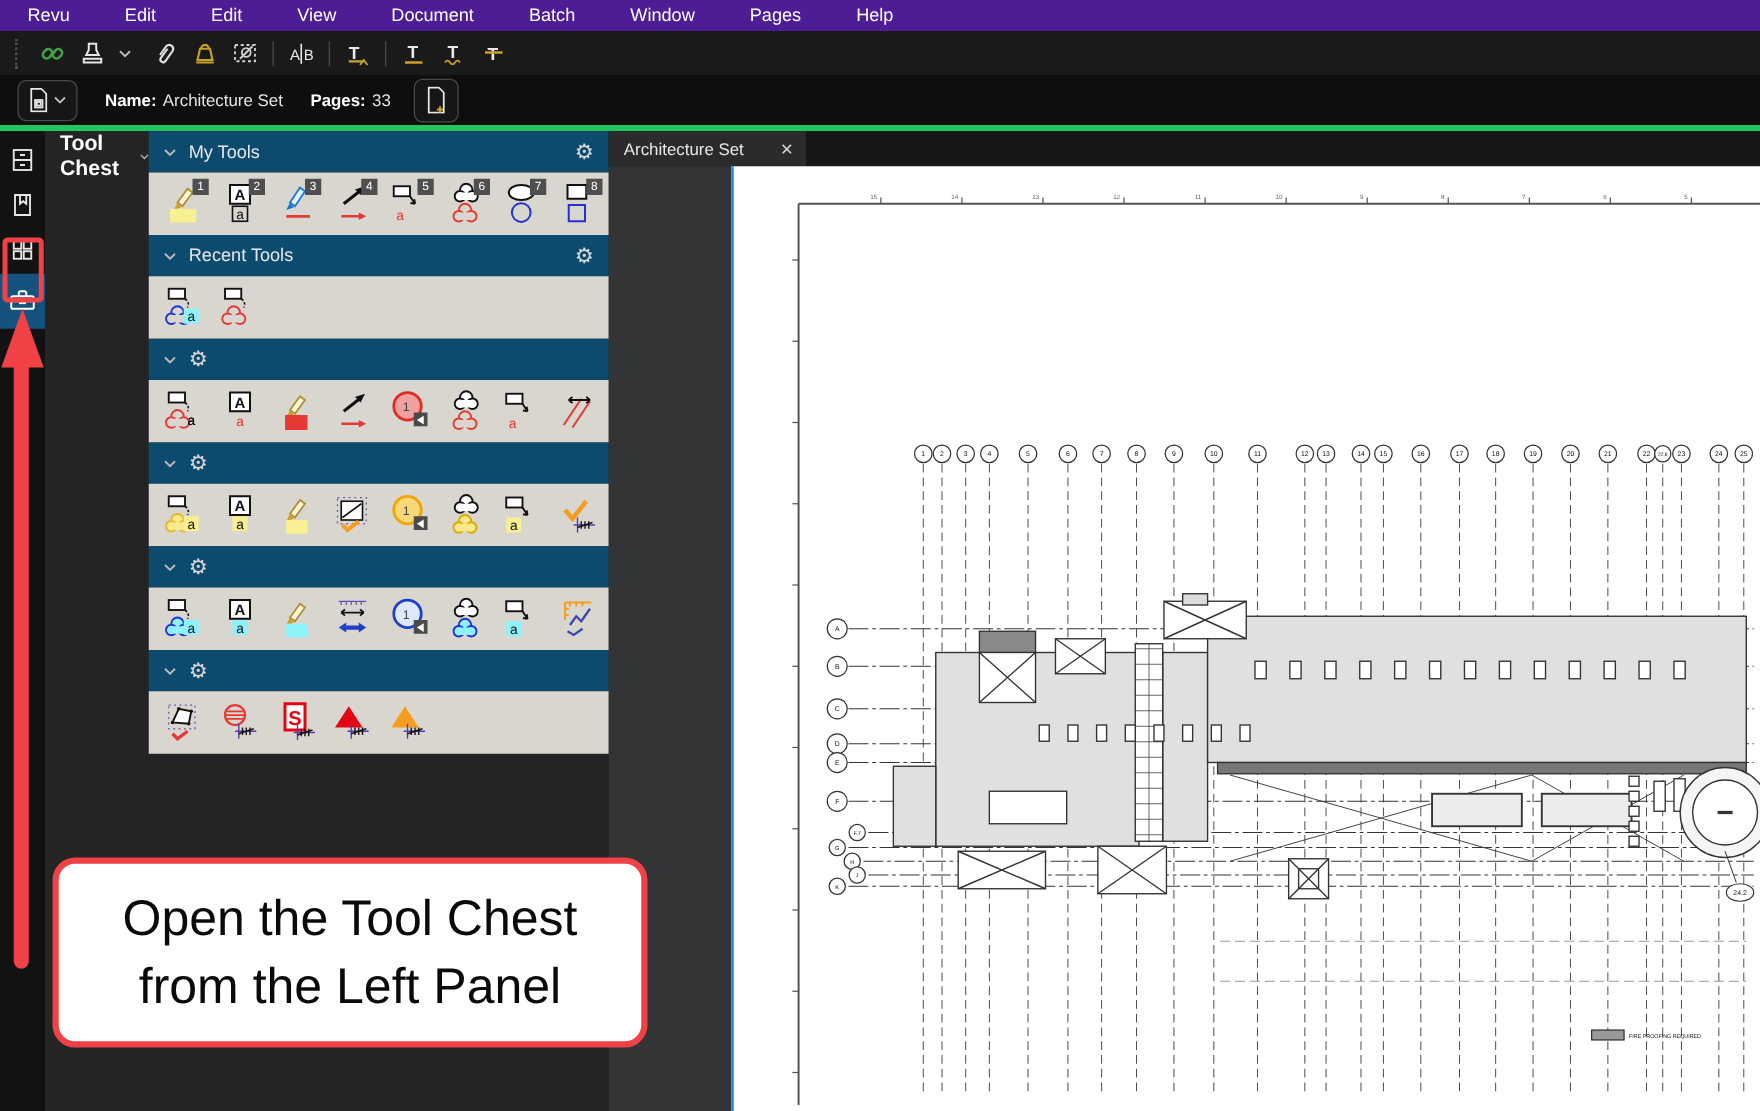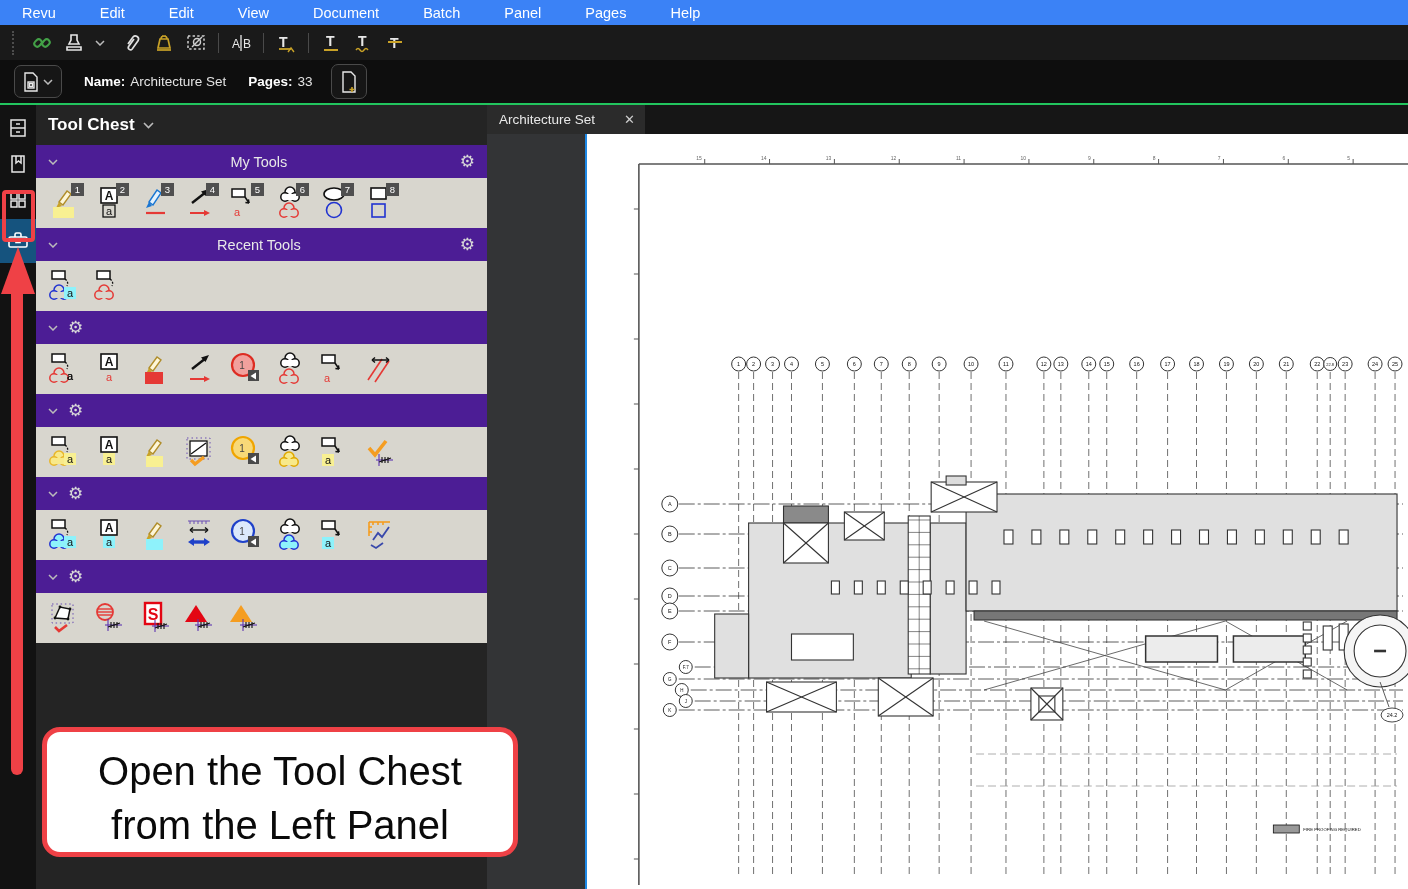--- a/index.html
+++ b/index.html
@@ -1,53 +1,53 @@
 <!DOCTYPE html>
 <html><head>
 <meta charset="utf-8">
 <style>
   * { margin:0; padding:0; box-sizing:border-box; }
   html,body { width:1408px; height:889px; overflow:hidden; background:#111;
     font-family:"Liberation Sans", sans-serif; }
   .app { position:relative; width:1408px; height:889px; background:#141414; }
 
   
-  .menu-bar { height:25px; background:#3b82f6; display:flex; align-items:center;
+  .menu-bar { height:25px; background:#4c1d95; display:flex; align-items:center;
     padding-left:22px; gap:44px; }
   .menu-item { color:#fff; font-size:14.5px; cursor:default; }
 
   
   .toolbar { height:35px; background:#1a1a1a; display:flex; align-items:center; padding-left:6px; }
   .tb-drag { width:8px; height:24px; border-left:2px dotted #4d4d4d; margin:0 6px; }
   .tb-btn { width:32px; height:28px; display:flex; align-items:center; justify-content:center; }
   .tb-sep { width:1px; height:20px; background:#4a4a4a; margin:0 6px; }
   .tb-chevron { margin-left:-6px; }
 
   
   .doc-bar { height:45px; background:#0e0e0e; display:flex; align-items:center; padding-left:14px;
-    border-bottom:2px solid #22c55e; }
+    border-bottom:5px solid #22c55e; }
   .page-btn { width:48px; height:33px; border:1.5px solid #4a4a4a; border-radius:7px;
     display:flex; align-items:center; justify-content:center; gap:4px; background:#161616; }
   .doc-label { color:#fff; font-weight:bold; font-size:13.5px; margin-left:22px; }
   .doc-value { color:#e4e4e4; font-size:13.5px; margin-left:5px; }
   .add-btn { width:36px; height:35px; border:1.5px solid #4a4a4a; border-radius:7px;
     display:flex; align-items:center; justify-content:center; margin-left:18px; background:#161616; }
 
   
   .body { display:flex; height:784px; }
   .icon-strip { width:36px; background:#121212; display:flex; flex-direction:column; align-items:center;
     padding-top:6px; }
   .strip-item { width:36px; height:34px; display:flex; align-items:center; justify-content:center;
     margin-bottom:2px; }
   .strip-item.active { background:#15537e; height:44px; }
 
-  .tool-chest { width:451px; background:#242424; display:flex; flex-direction:column;text-align:center; }
+  .tool-chest { width:451px; background:#242424; display:flex; flex-direction:row; }
   .tc-header { height:40px; display:flex; align-items:center; padding-left:12px; gap:8px; }
   .tc-title { color:#fff; font-size:17px; font-weight:bold; }
-  .sec-header { height:33px; background:#4c1d95; display:flex; align-items:center; padding:0 12px; gap:10px; }
+  .sec-header { height:33px; background:#0c4a6e; display:flex; align-items:center; padding:0 12px; gap:10px; }
   .sec-label { color:#e8e8e8; font-size:14.5px; flex:1; }
   .gear { color:#d8d8d8; font-size:17px; line-height:1; cursor:default; }
   .tool-row { background:#d8d6ce; min-height:50px; display:flex; align-items:center;
     padding:3px 4px 3px 8px; gap:4px; }
   .tool-cell { position:relative; width:41px; height:44px; display:flex; align-items:center; justify-content:center; }
   .tool-badge { position:absolute; top:2px; right:1px; background:#4f4f4f; color:#fff;
     font-size:9.5px; line-height:13px; padding:0 4px; }
   .tc-rest { flex:1; background:#242424; }
 
   .right-region { flex:1; display:flex; flex-direction:column; }
@@ -61,38 +61,38 @@
   svg text { font-family:"Liberation Sans", sans-serif; }
 
   
   .anno-rect { position:absolute; left:2px; top:190px; width:33px; height:52px;
     border:4px solid #ef4146; border-radius:4px; }
   .anno-arrow-head { position:absolute; left:1px; top:247px; width:0; height:0;
     border-left:17px solid transparent; border-right:17px solid transparent;
     border-bottom:47px solid #ef4146; }
   .anno-arrow-shaft { position:absolute; left:11px; top:290px; width:12px; height:485px;
     background:#ef4146; border-radius:0 0 6px 6px; }
-  .anno-callout { position:absolute; left:42px; top:686px; width:476px; height:130px;
+  .anno-callout { position:absolute; left:42px; top:686px; width:476px; height:152px;
     background:#fff; border:5px solid #ef4146; border-radius:18px;
-    display:flex; align-items:flex-end; justify-content:center; text-align:center;
-    color:#0a0a0a; font-size:40px; line-height:1.35; padding:0 14px;margin-top:41px; }
+    display:flex; align-items:center; justify-content:center; text-align:center;
+    color:#0a0a0a; font-size:40px; line-height:1.35; padding:0 14px; }
 </style>
 </head>
 <body>
 
 <div class="app">
 
   <div class="menu-bar">
       <div class="menu-item">Revu</div>
       <div class="menu-item">Edit</div>
       <div class="menu-item">Edit</div>
       <div class="menu-item">View</div>
       <div class="menu-item">Document</div>
       <div class="menu-item">Batch</div>
-      <div class="menu-item">Panel</div>
+      <div class="menu-item">Window</div>
       <div class="menu-item">Pages</div>
       <div class="menu-item">Help</div>
     </div>
 
   <div class="toolbar">
     <div class="tb-drag"></div>
     <div class="tb-btn">
       <svg width="22" height="22" viewBox="0 0 22 22" fill="none" stroke="#43a047" stroke-width="2">
         <path d="M9 13 L13 9"></path>
           <rect x="3" y="8" width="8" height="6" rx="3" transform="rotate(-45 7 11)"></rect>

